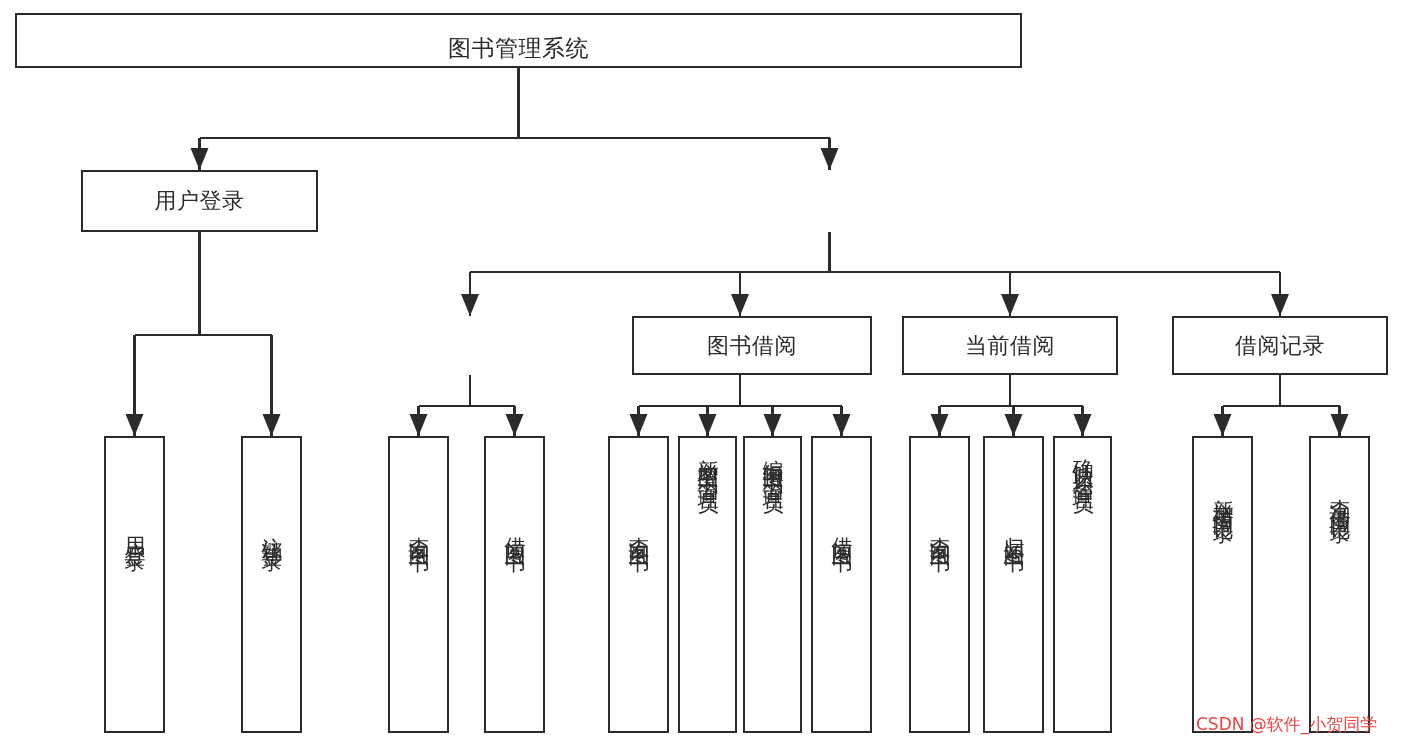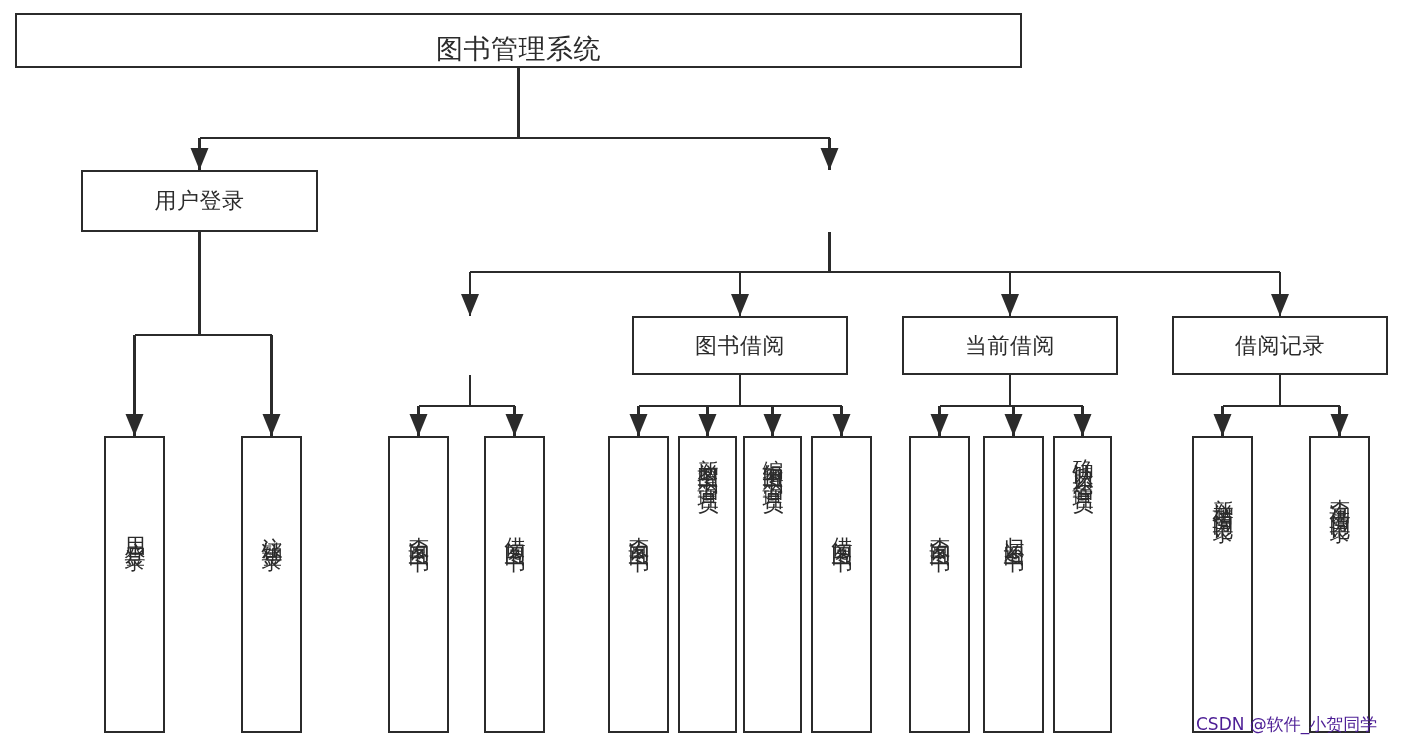--- a/index.html
+++ b/index.html
@@ -39,21 +39,21 @@
   .node-label {
     color: #2b2b2b;
     letter-spacing: 0.5px;
     white-space: nowrap;
   }
   .node.horizontal .node-label {
     font-size: 22px;
     line-height: 1.15;
   }
   .node.root .node-label {
-    font-size: 27px;
+    font-size: 23px;
     margin-top: 16px;
   }
   .node.vertical {
     align-items: flex-start;
     justify-content: center;
     padding-top: 4px;
   }
   .node.vertical .node-label {
     writing-mode: vertical-rl;
     text-orientation: upright;
@@ -65,21 +65,21 @@
   .node.vertical.bottomish {
     align-items: flex-start;
     padding-top: 82px;
   }
   .node.vertical.midish {
     align-items: flex-start;
     padding-top: 44px;
   }
   .watermark {
     position: absolute;
-    color: #4c1d95;
+    color: #ef4444;
     font-size: 17px;
     white-space: nowrap;
     z-index: 5;
     font-family: "DejaVu Sans", "Liberation Sans", sans-serif;
   }
 </style>
 </head>
 <body>
 
 <div id="diagram-root">
@@ -140,21 +140,21 @@
     </svg>
 
   <div class="node root horizontal" style="left: 15px; top: 13px; width: 1007px; height: 55px;">
     <span class="node-label">图书管理系统</span>
   </div>
 
   <div class="node horizontal" style="left: 81px; top: 170px; width: 237px; height: 62px;">
     <span class="node-label">用户登录</span>
   </div>
 
-  <div class="node horizontal" style="left: 632px; top: 316px; width: 216px; height: 59px; text-align: right;">
+  <div class="node horizontal" style="left: 632px; top: 316px; width: 240px; height: 59px; text-align: right;">
     <span class="node-label">图书借阅</span>
   </div>
   <div class="node horizontal" style="left: 1172px; top: 316px; width: 216px; height: 59px;">
     <span class="node-label">借阅记录</span>
   </div>
   <div class="node horizontal" style="left: 902px; top: 316px; width: 216px; height: 59px;">
     <span class="node-label">当前借阅</span>
   </div>
 
   <div class="node vertical bottomish" style="left: 104px; top: 436px; width: 61px; height: 297px;">

